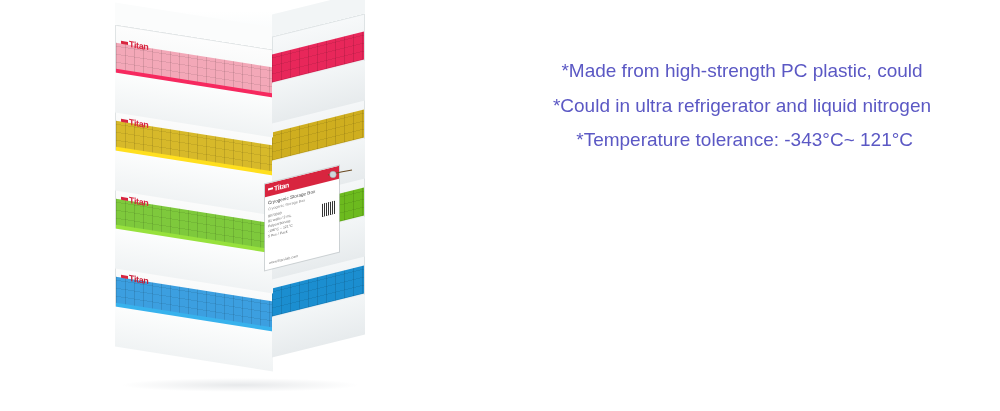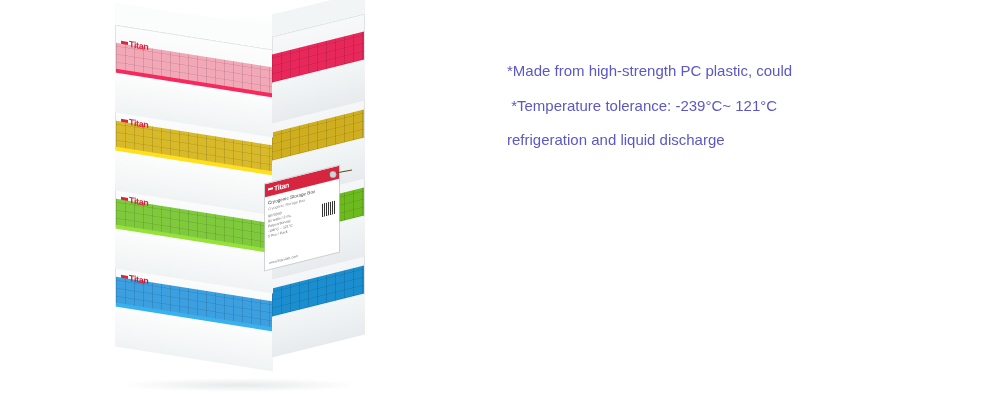--- a/index.html
+++ b/index.html
@@ -263,24 +263,25 @@
 
   
   .features {
     position: absolute;
     left: 507px;
     top: 54px;
     width: 470px;
   }
   .feature-line {
     color: #5b58c4;
-    font-size: 15px;
+    font-size: 19px;
     line-height: 34.5px;
     white-space: pre;
     font-family: "Liberation Sans", sans-serif;
+    text-align: center;
   }
 </style>
 </head>
 <body>
 
 <div class="page">
 
   <div class="product-figure">
     <div class="product-stage">
 
@@ -372,17 +373,17 @@
         <path d="M1 6 L14 3 L25 1" stroke="#6a4a22" stroke-width="1.2" fill="none"></path>
         <circle cx="6" cy="5.5" r="3.2" fill="#cfd6da" stroke="#9aa4a9" stroke-width="0.5"></circle>
       </svg>
 
     </div>
     <div class="product-shadow"></div>
   </div>
 
   <div class="features">
     <div class="feature-line">*Made from high-strength PC plastic, could</div>
-    <div class="feature-line"> *Temperature tolerance: -239°C~ 121°C</div>
-    <div class="feature-line">refrigeration and liquid discharge</div>
+    <div class="feature-line">*Could in ultra refrigerator and liquid nitrogen</div>
+    <div class="feature-line"> *Temperature tolerance: -343°C~ 121°C</div>
   </div>
 
 </div>
 
 </body></html>

